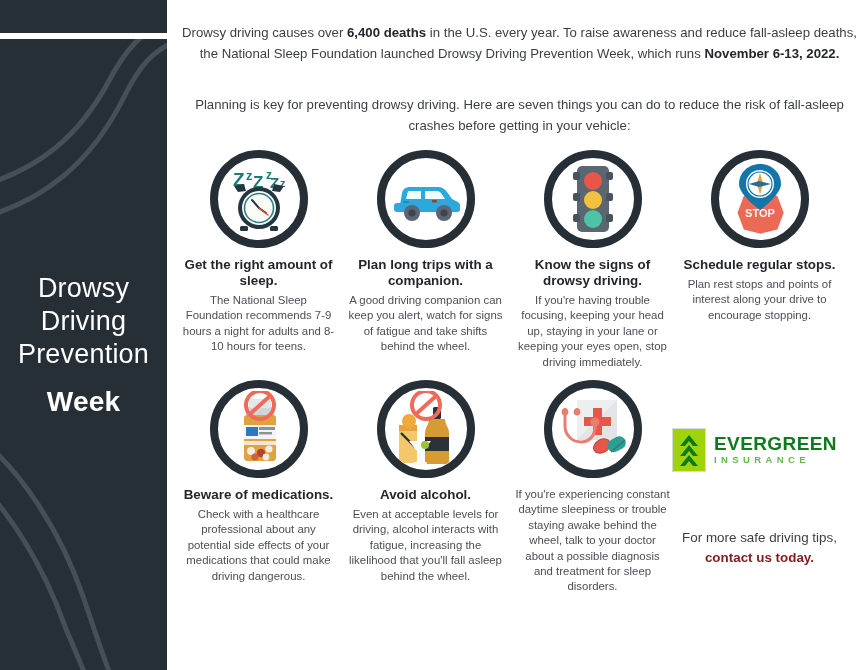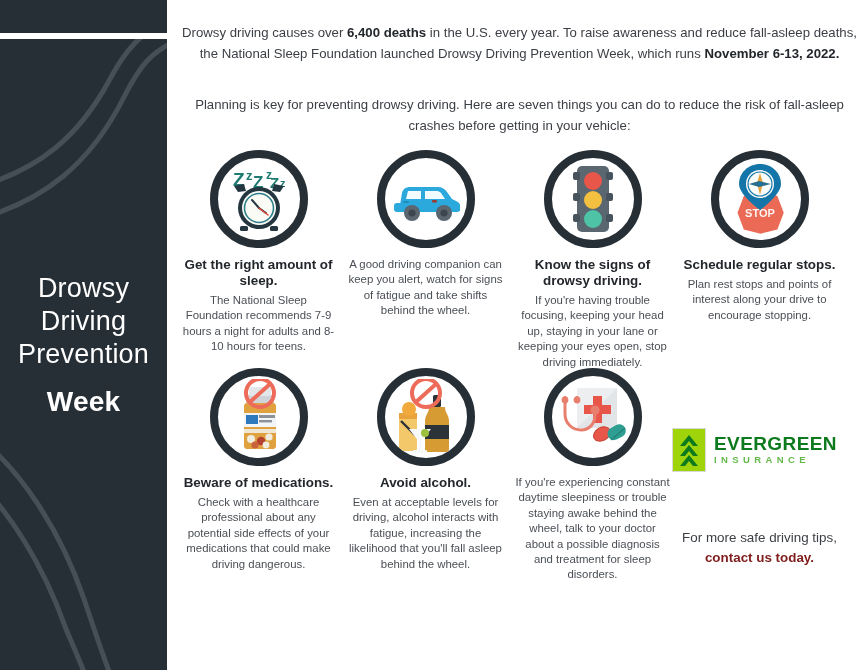--- a/index.html
+++ b/index.html
@@ -81,21 +81,21 @@
   }
 
   
   .row {
     position: absolute;
     display: flex;
     left: 8px;
     width: 693px;
   }
   .row-1 { top: 150px; }
-  .row-2 { top: 368px; }
+  .row-2 { top: 380px; }
 
   .card {
     width: 167px;
     text-align: center;
     padding: 0 6px;
   }
   .card.blank { visibility: hidden; }
 
   .icon-ring {
     width: 98px; height: 98px;
@@ -231,20 +231,21 @@
             <path d="M37 22 L49 22 C51 22 52 23 53 24 L57 30 L37 30 Z" fill="#f2fbfd"></path>
             <rect x="33.5" y="21" width="2.5" height="10" fill="#2BA8DC"></rect>
             <circle cx="24" cy="44" r="8" fill="#5b6670"></circle>
             <circle cx="24" cy="44" r="3.6" fill="#3c454d"></circle>
             <circle cx="56" cy="44" r="8" fill="#5b6670"></circle>
             <circle cx="56" cy="44" r="3.6" fill="#3c454d"></circle>
             <rect x="44" y="31" width="5" height="2.4" rx="1" fill="#9e3b2e"></rect>
             <rect x="15" y="32" width="6" height="2" rx="1" fill="#1d8cbb"></rect>
           </svg>
         </div>
+        <div class="card-title">Plan long trips with a companion.</div>
         <div class="card-body">A good driving companion can keep you alert, watch for signs of fatigue and take shifts behind the wheel.</div>
       </div>
 
       <div class="card">
         <div class="icon-ring">
           <svg width="58" height="74" viewBox="0 0 58 74">
             <rect x="13" y="4" width="32" height="66" rx="5" fill="#5A6670"></rect>
             <rect x="9" y="10" width="7" height="8" rx="2" fill="#47535c"></rect>
             <rect x="42" y="10" width="7" height="8" rx="2" fill="#47535c"></rect>
             <rect x="9" y="31" width="7" height="8" rx="2" fill="#47535c"></rect>

